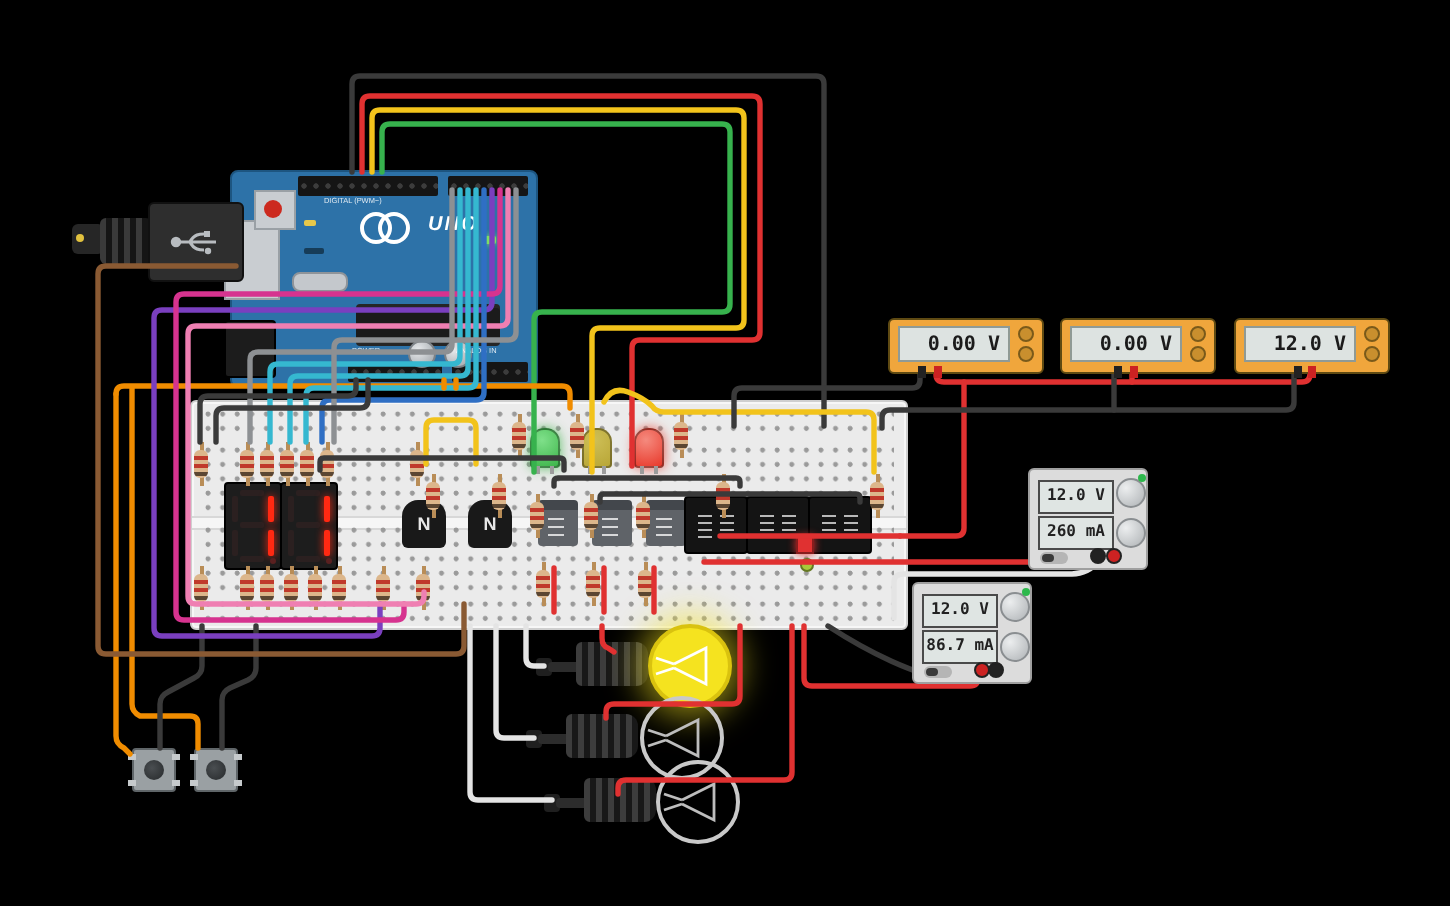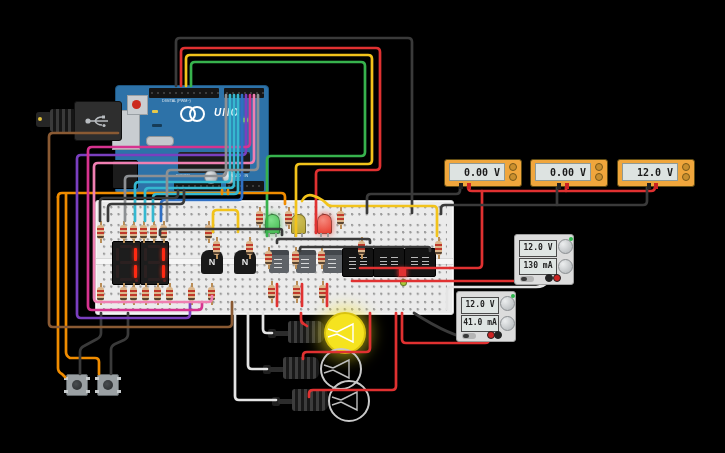--- a/index.html
+++ b/index.html
@@ -239,33 +239,33 @@
   <div class="abs mm" style="left:617px;top:159px;">
     <div class="lcd">12.0 V</div>
     <div class="btn" style="right:4px;top:3px;"></div>
     <div class="btn" style="right:4px;top:13px;"></div>
     <div class="probe" style="left:29px;background:#222;"></div>
     <div class="probe" style="left:36px;background:#c22;"></div>
   </div>
 
   <div class="abs psu" style="left:514px;top:234px;">
     <div class="disp" style="top:5px;">12.0 V</div>
-    <div class="disp" style="top:23px;">130 mA</div>
+    <div class="disp" style="top:23px;">260 mA</div>
     <div class="knob" style="top:4px;"></div>
     <div class="knob" style="top:24px;"></div>
     <div class="plus" style="right:0;top:2px;"></div>
     <div class="toggle">
         <i></i>
       </div>
     <div class="term" style="left:30px;top:39px;background:#222;"></div>
     <div class="term" style="left:38px;top:39px;background:#c22;"></div>
   </div>
   <div class="abs psu" style="left:456px;top:291px;">
     <div class="disp" style="top:5px;">12.0 V</div>
-    <div class="disp" style="top:23px;">41.0 mA</div>
+    <div class="disp" style="top:23px;">86.7 mA</div>
     <div class="knob" style="top:4px;"></div>
     <div class="knob" style="top:24px;"></div>
     <div class="plus" style="right:0;top:2px;"></div>
     <div class="toggle">
         <i></i>
       </div>
     <div class="term" style="left:30px;top:39px;background:#c22;"></div>
     <div class="term" style="left:37px;top:39px;background:#222;"></div>
   </div>
 

